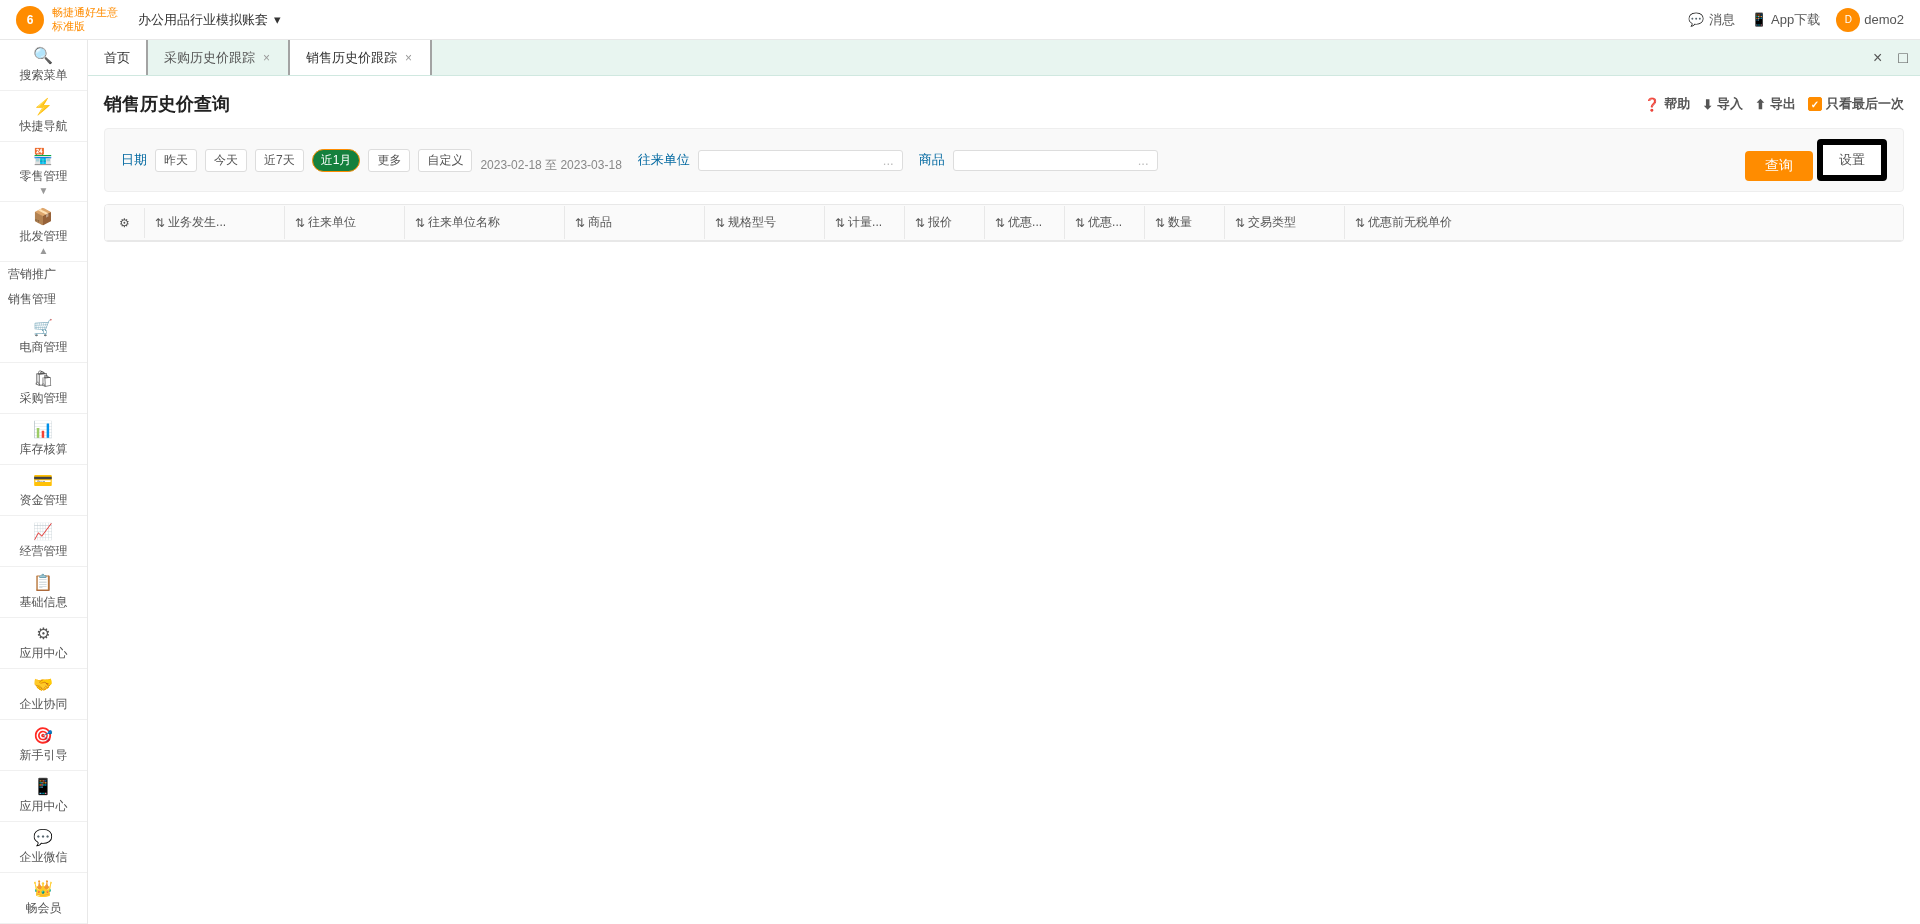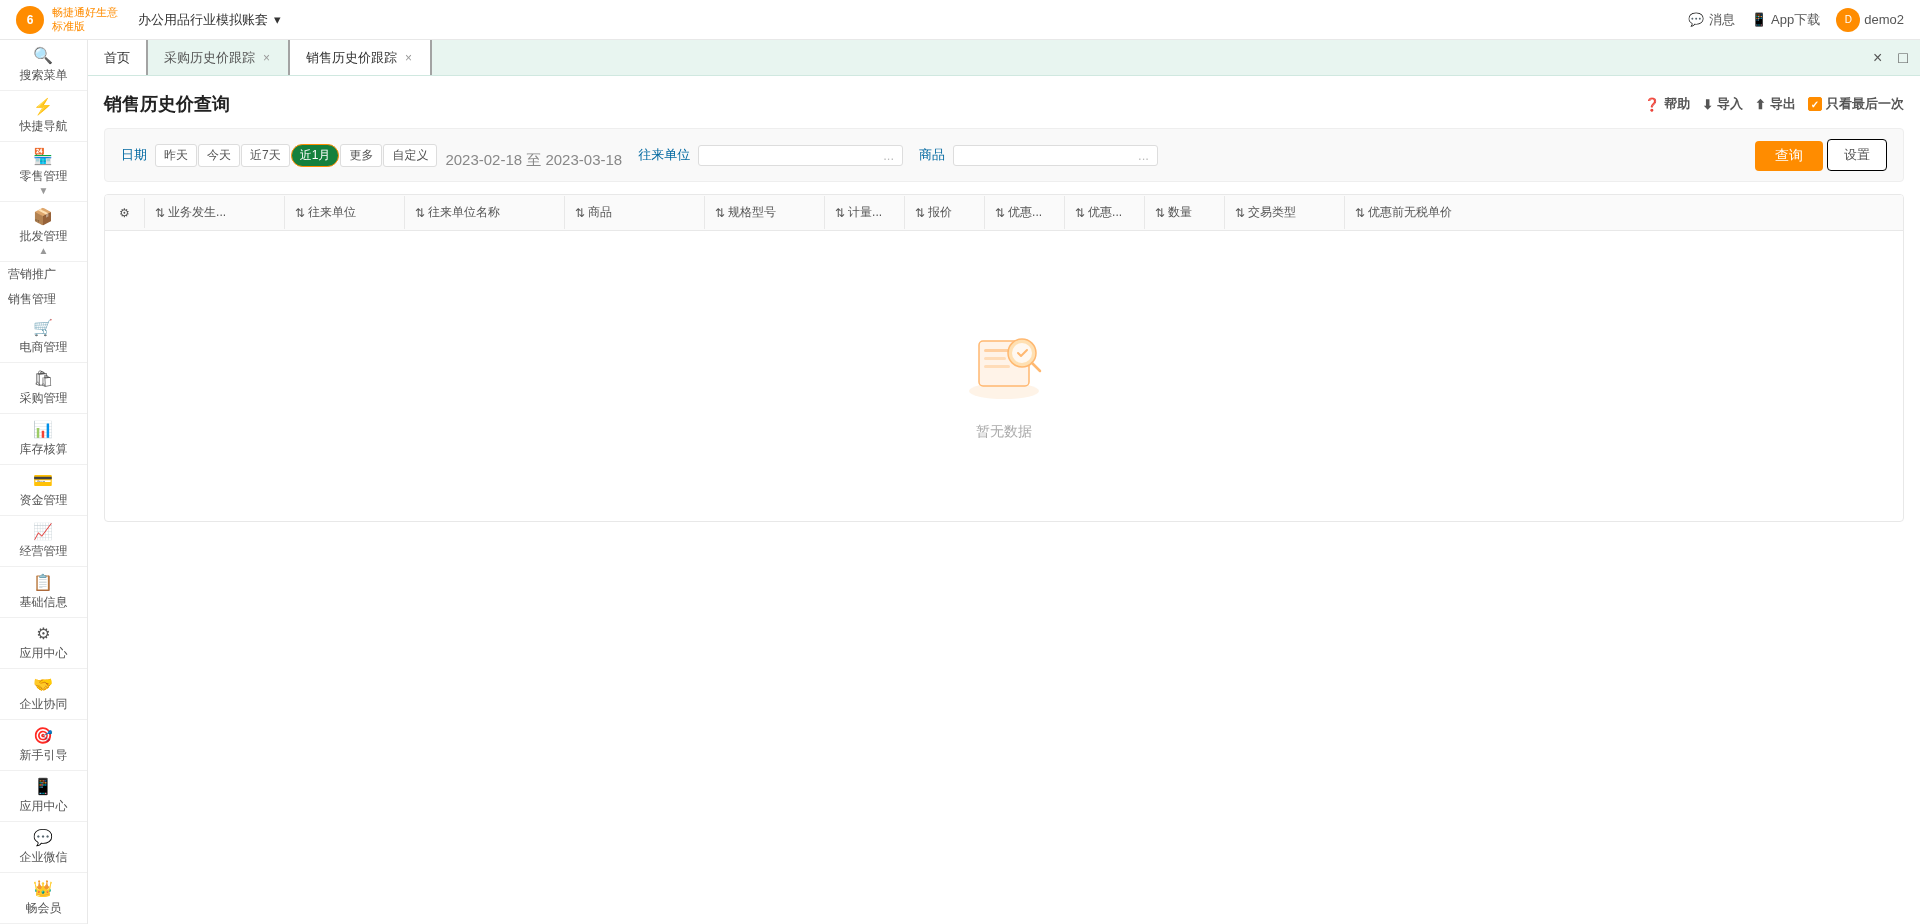--- a/index.html
+++ b/index.html
@@ -98,29 +98,29 @@
       border-radius: 4px;
       padding: 10px 16px;
       margin-bottom: 12px;
       display: flex;
       align-items: center;
       gap: 16px;
       flex-wrap: wrap;
     }
     .filter-group { display: flex; align-items: center; gap: 8px; }
     .filter-label { font-size: 13px; color: #0369a1; }
-    .date-buttons { display: flex; align-items: flex-end; gap: 1px; }
+    .date-buttons { display: flex; align-items: flex-end; gap: 8px; }
     .date-btn { padding: 2px 8px; font-size: 12px; border: 1px solid #ddd; border-radius: 3px; cursor: pointer; background: #fff; color: #555; }
     .date-btn.active { background: #15803d; color: #fff; border-color: #ff8c00; border-radius: 12px; }
-    .date-range-text { font-size: 15px; color: #888; margin-top: 10px; }
+    .date-range-text { font-size: 12px; color: #888; margin-top: 10px; }
     .filter-input-wrap { display: flex; align-items: center; border: 1px solid #ddd; border-radius: 3px; background: #fff; padding: 2px 8px; min-width: 200px; }
     .filter-input { border: none; outline: none; font-size: 13px; color: #333; flex: 1; background: transparent; }
     .filter-dots { color: #bbb; font-size: 13px; }
     .query-btn { background: #ff8c00; color: #fff; border: none; border-radius: 4px; padding: 6px 20px; font-size: 14px; cursor: pointer; font-weight: 500; }
-    .settings-btn { background: #fff; color: #555; border: 1px solid #000000; border-radius: 4px; padding: 6px 16px; font-size: 13px; cursor: pointer; }
+    .settings-btn { background: #fff; color: #555; border: 6px solid #000000; border-radius: 4px; padding: 6px 16px; font-size: 13px; cursor: pointer; }
     .filter-right { margin-left: auto; display: flex; flex-direction: row; gap: 4px; align-items: flex-end; }
 
     
     .table-wrap { border: 1px solid #e8e8e8; border-radius: 4px; overflow: hidden; }
     .table-header { display: flex; align-items: center; background: #fafafa; border-bottom: 1px solid #e8e8e8; min-height: 36px; }
     .th { padding: 8px 10px; font-size: 12px; color: #555; display: flex; align-items: center; gap: 3px; border-right: 1px solid #e8e8e8; cursor: pointer; white-space: nowrap; }
     .th:last-child { border-right: none; }
     .th.settings-th { width: 40px; justify-content: center; flex-shrink: 0; }
     .col-business { width: 140px; flex-shrink: 0; }
     .col-unit-code { width: 120px; flex-shrink: 0; }
@@ -379,33 +379,17 @@
           <div class="th col-trade">
             <span>⇅</span>
             <span>交易类型</span>
           </div>
           <div class="th col-pretax">
             <span>⇅</span>
             <span>优惠前无税单价</span>
           </div>
         </div>
 
-        <div class="empty-state">
-          <div class="empty-icon">
-            <svg width="100" height="100" viewBox="0 0 100 100" xmlns="http://www.w3.org/2000/svg">
-              <ellipse cx="50" cy="80" rx="35" ry="8" fill="#fde8d0" opacity="0.5"></ellipse>
-              <rect x="25" y="30" width="50" height="45" rx="4" fill="#fff3e8" stroke="#ffb870" stroke-width="1.5"></rect>
-              <rect x="30" y="38" width="30" height="3" rx="1.5" fill="#ffb870" opacity="0.6"></rect>
-              <rect x="30" y="46" width="22" height="3" rx="1.5" fill="#ffb870" opacity="0.4"></rect>
-              <rect x="30" y="54" width="26" height="3" rx="1.5" fill="#ffb870" opacity="0.4"></rect>
-              <circle cx="68" cy="42" r="14" fill="#ffe0b2" stroke="#ffb870" stroke-width="1.5"></circle>
-              <circle cx="68" cy="42" r="10" fill="#fff8f0"></circle>
-              <line x1="78" y1="52" x2="86" y2="60" stroke="#ffb870" stroke-width="2.5" stroke-linecap="round"></line>
-              <path d="M64 42 L67 45 L73 39" stroke="#ffb870" stroke-width="2" fill="none" stroke-linecap="round" stroke-linejoin="round"></path>
-            </svg>
-          </div>
-          <span class="empty-text">暂无数据</span>
-        </div>
       </div>
 
     </div>
   </div>
 </div>
 
 </body></html>

